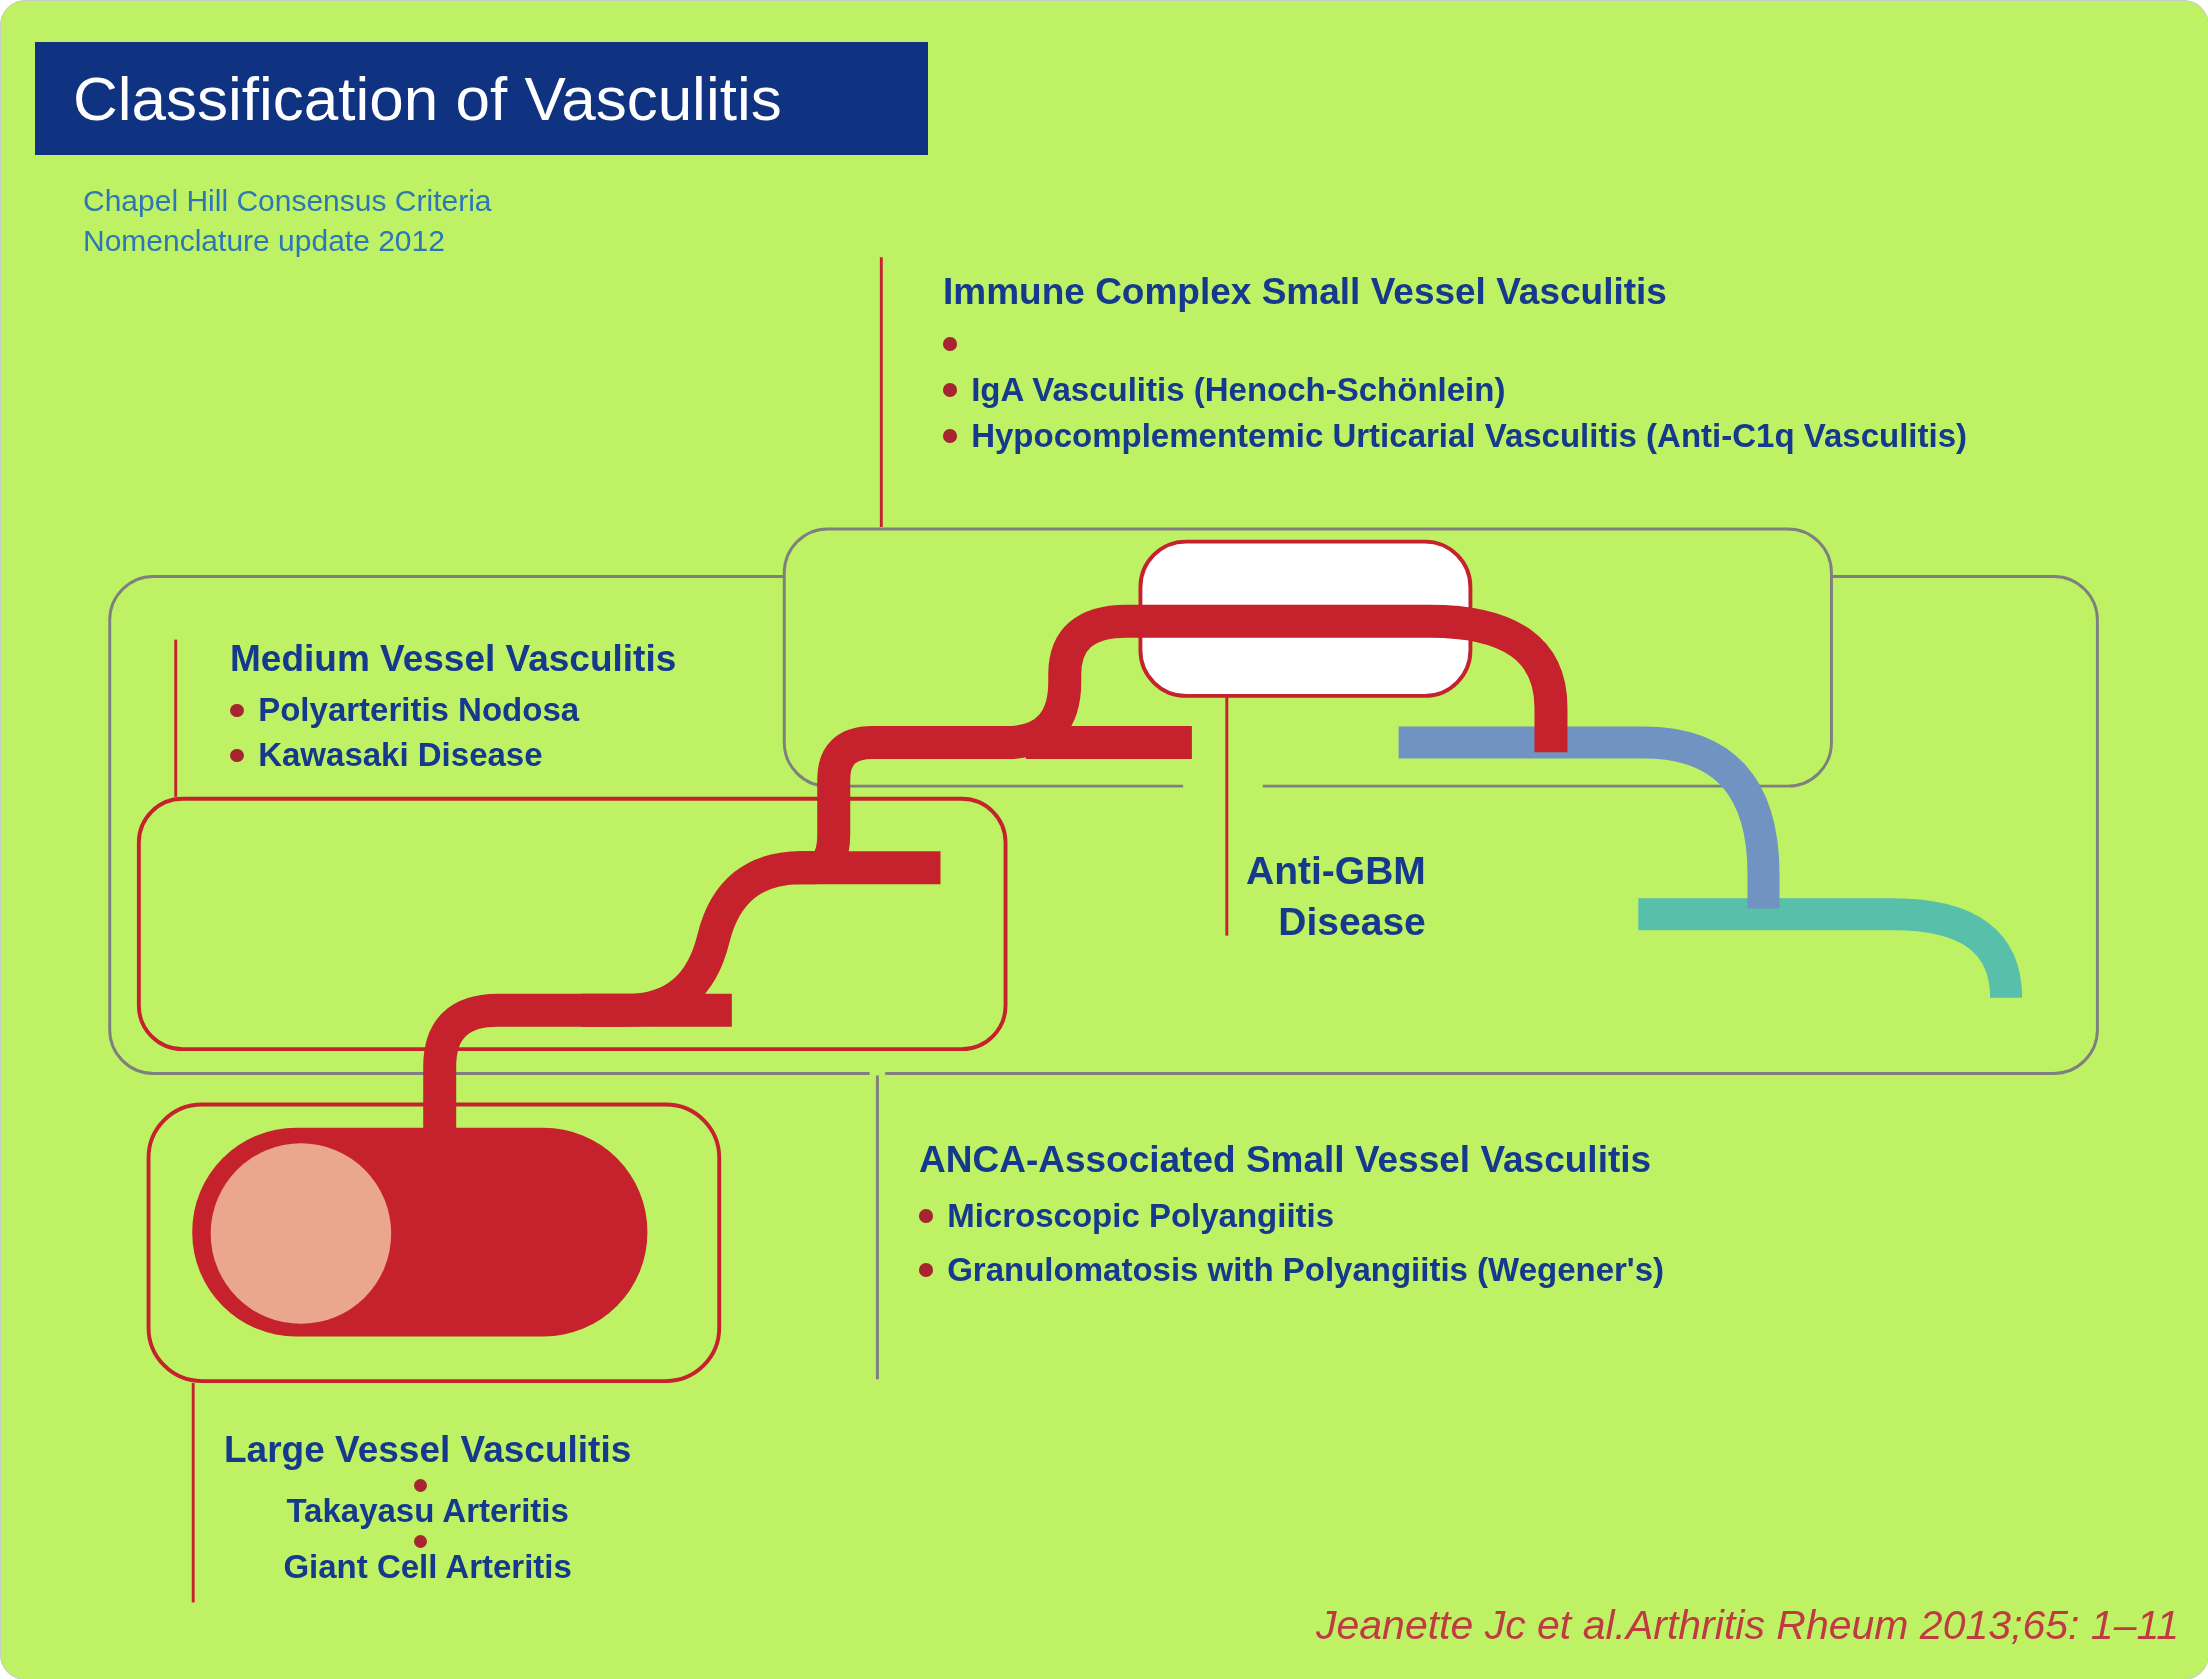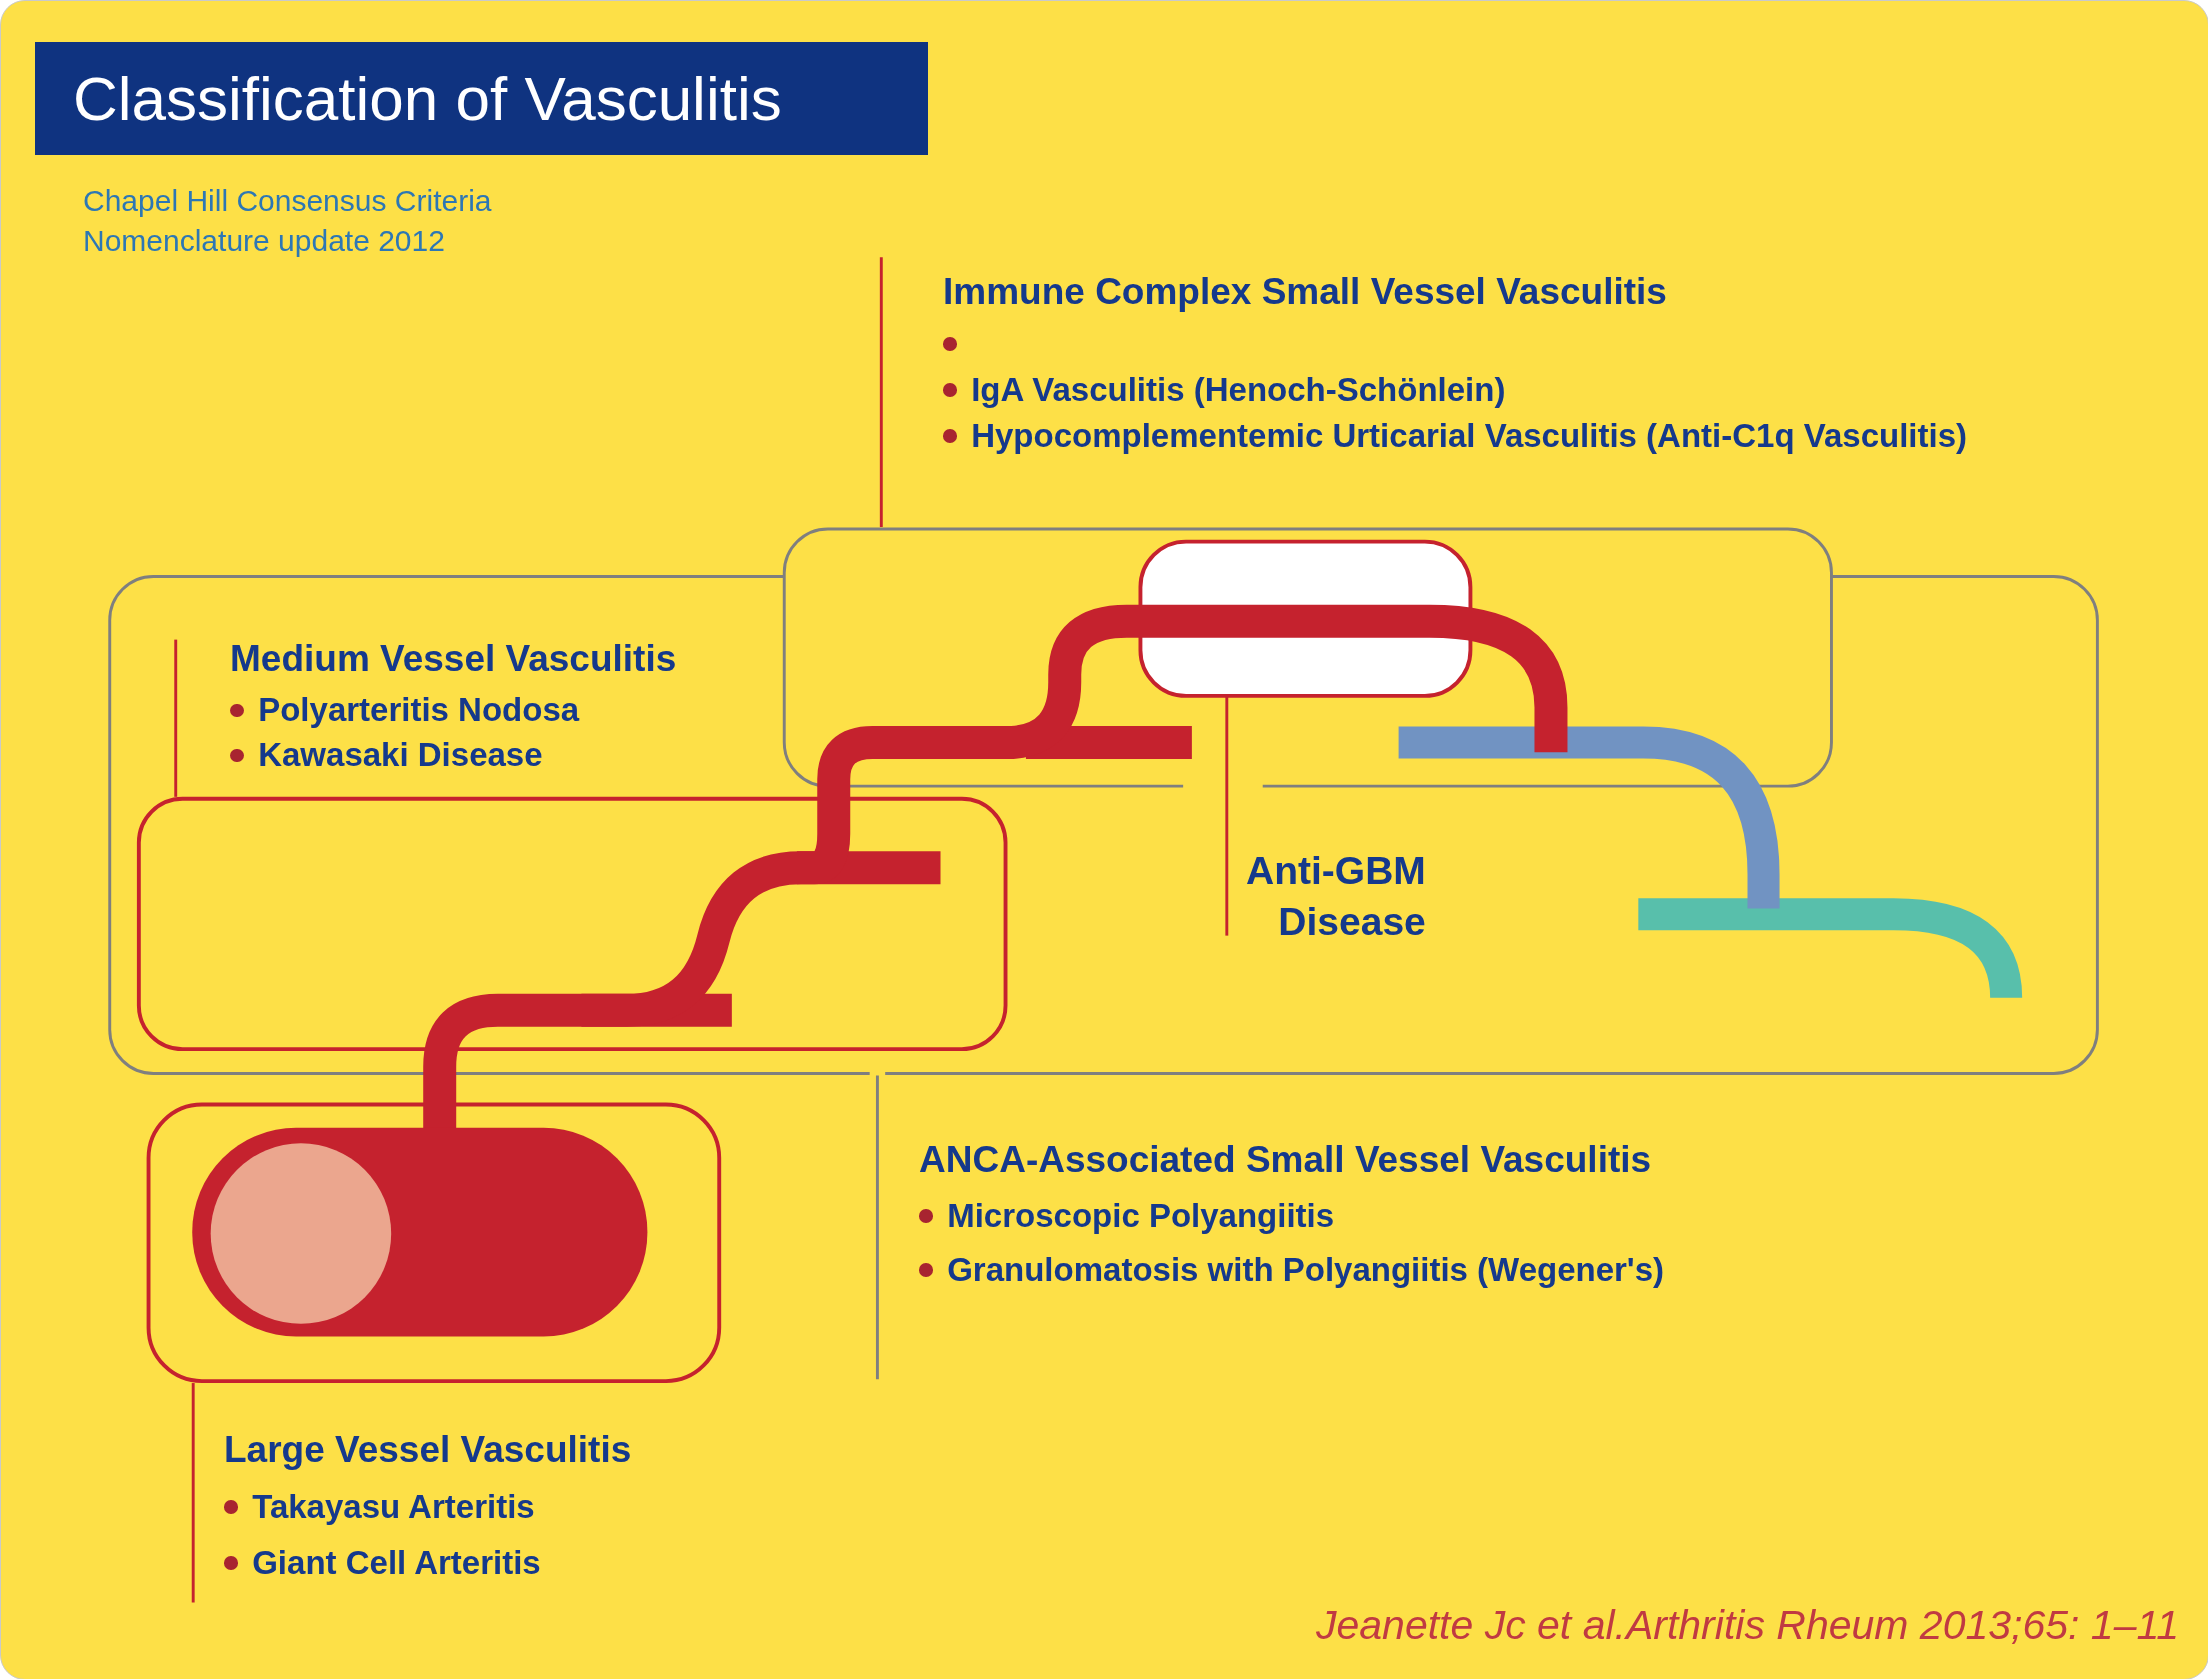--- a/index.html
+++ b/index.html
@@ -1,19 +1,19 @@
 <!DOCTYPE html>
 <html><head>
 <meta charset="utf-8">
 <style>
   html,body{margin:0;padding:0;background:#ffffff;}
   #canvas{
     position:relative;
     width:2209px;height:1680px;
-    background:#fde047;
+    background:#bef264;
     font-family:"Liberation Sans", sans-serif;
     border:1.9px solid #c9c9c9;
     border-radius:25px;
     box-sizing:border-box;
     overflow:hidden;
   }
   #art{position:absolute;left:0;top:0;width:2209px;height:1680px;}
   .abs{position:absolute;}
   
   #title-band{
@@ -36,21 +36,21 @@
   .section .items{margin-top:7.8px;}
   .item{display:flex;align-items:center;white-space:nowrap;}
   .item .dot{
     width:13.6px;height:13.6px;border-radius:50%;
     background:#a82430;margin-right:14.6px;flex:0 0 auto;
   }
   .item .txt{color:#15398c;font-size:33px;font-weight:700;}
   .lh47 .item{height:46px;}
   .lh56 .item{height:54px;}
   .lh46 .item{height:45px;}
-  .lh58 .item{height:56px;}
+  .lh58 .item{height:56px;flex-direction:column;}
   #sec-immune{left:918px;top:270px;margin-left:24px;}
   #sec-medium{left:205px;top:637px;margin-left:24px;}
   #sec-anca{left:918px;top:1138px;}
   #sec-large{left:223px;top:1428px;}
   #anti-gbm{
     left:1245px;top:844px;
     color:#15398c;font-size:39px;font-weight:700;line-height:51px;text-align:right;
   }
   #citation{
     right:29px;top:1601px;

